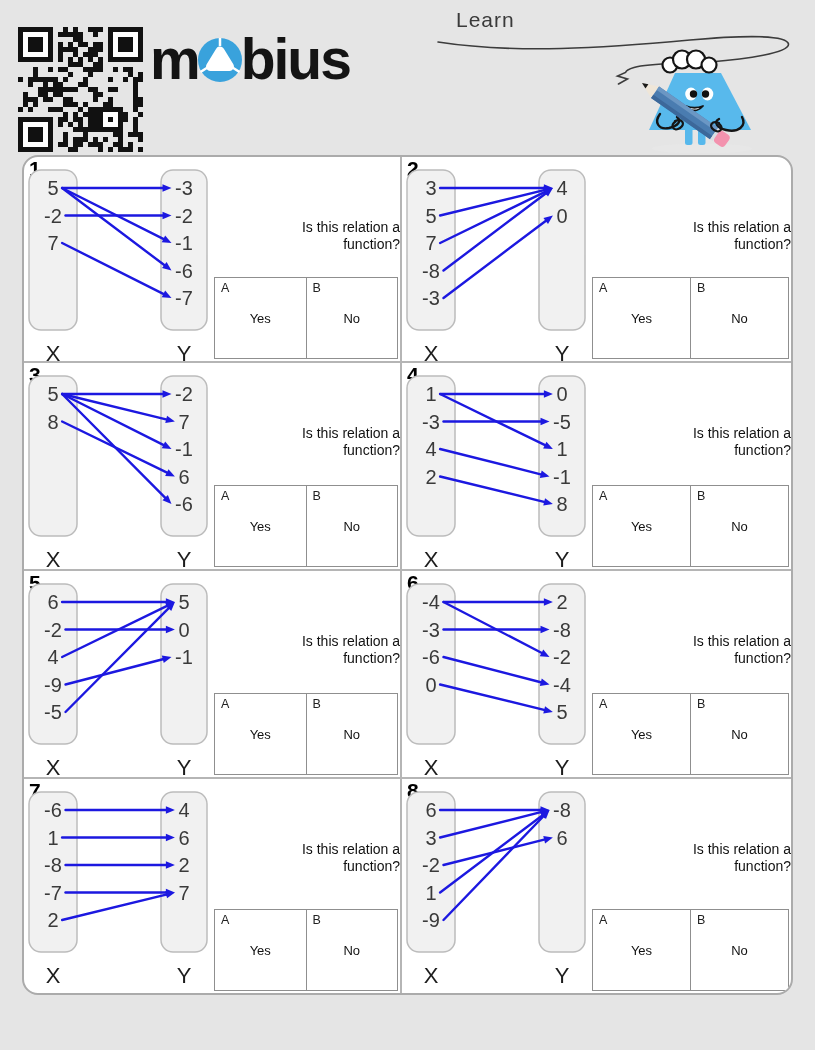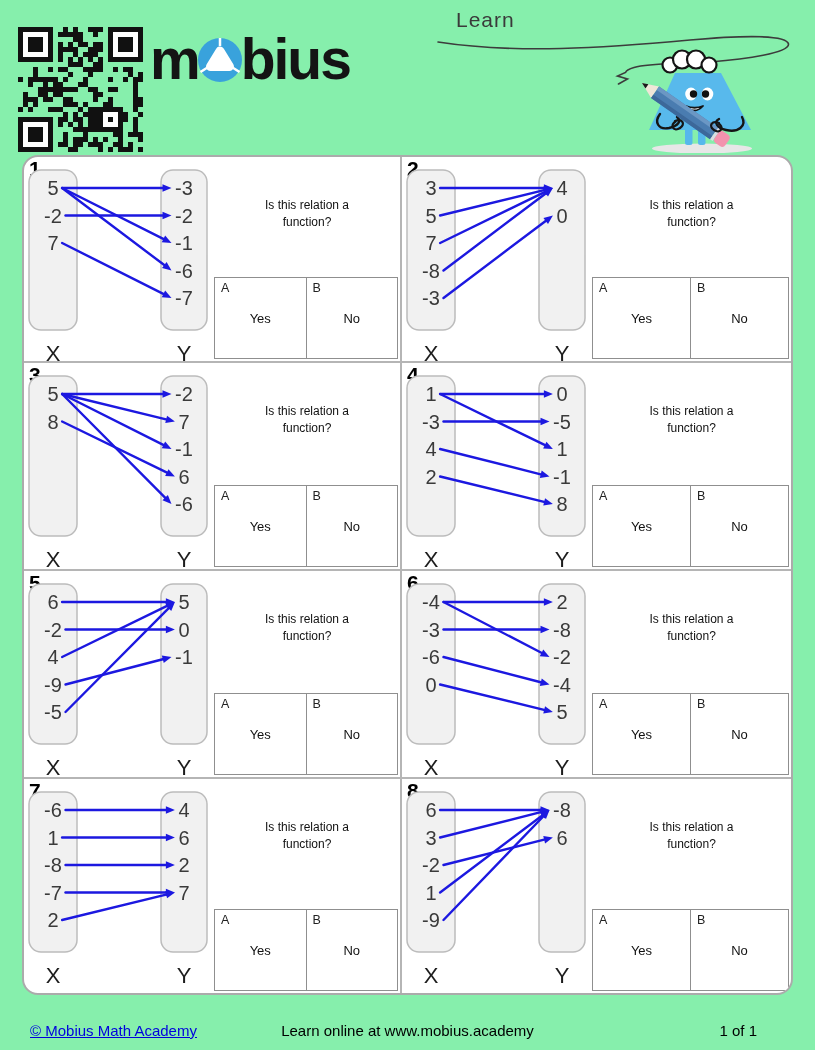--- a/index.html
+++ b/index.html
@@ -1,16 +1,16 @@
 <!DOCTYPE html>
 <html><head>
 <meta charset="utf-8">
 <style>
   html,body{margin:0;padding:0;background:#fff;}
-  .page{position:relative;width:815px;height:1050px;background:#86efac;overflow:hidden;
+  .page{position:relative;width:815px;height:1050px;background:#e5e5e5;overflow:hidden;
         font-family:"Liberation Sans",sans-serif;color:#111;}
   
   .qr{position:absolute;left:18px;top:27px;width:125px;height:125px;}
   .logo{position:absolute;left:150px;top:26px;font-size:57px;font-weight:bold;
         letter-spacing:-2px;color:#141414;white-space:nowrap;}
   .logo svg{vertical-align:-4px;margin:0 -2px;}
   .page-title{position:absolute;left:152px;top:86px;width:500px;font-size:22.5px;
         font-weight:bold;line-height:27px;letter-spacing:-0.2px;color:#000;}
   .name-label{position:absolute;left:456px;top:8px;font-size:21px;color:#3a3a3a;
         letter-spacing:1px;}
@@ -20,21 +20,21 @@
         border:2px solid #ababab;border-radius:16px;display:grid;
         grid-template-columns:378px 1fr;grid-template-rows:206px 208px 208px auto;
         overflow:hidden;background:#fff;}
   .problem-cell{position:relative;}
   .problem-cell:nth-child(odd){border-right:2px solid #b5b5b5;}
   .problem-cell:not(:nth-last-child(-n+2)){border-bottom:2px solid #b5b5b5;}
   .problem-number{position:absolute;left:5px;top:0px;font-size:21px;font-weight:bold;color:#000;}
   .map-svg{position:absolute;left:0;top:0;}
   .map-svg text{font-family:"Liberation Sans",sans-serif;}
   .qa{position:absolute;left:190px;right:0;top:0;bottom:0;}
-  .question{margin-top:40px;text-align:center;font-size:12px;line-height:17px;color:#111;}
+  .question{margin-top:62px;text-align:right;font-size:14px;line-height:17px;color:#111;}
   .answers{position:absolute;left:0;right:2px;bottom:2px;height:80px;display:flex;
         border:1.5px solid #8f8f8f;background:#fff;}
   .choice{flex:1;position:relative;}
   .choice + .choice{border-left:1.5px solid #8f8f8f;}
   .choice-key{position:absolute;top:3px;left:6px;font-size:12.5px;color:#222;}
   .choice-label{position:absolute;top:50%;left:50%;transform:translate(-50%,-50%);
         font-size:13px;color:#111;}
   
   .footer{position:absolute;left:0;top:1022px;width:100%;height:26px;font-size:15px;}
   .footer .copy{position:absolute;left:30px;color:#0000dd;text-decoration:underline;cursor:pointer;}
@@ -640,18 +640,13 @@
             </div>
             <div class="choice">
               <span class="choice-key">B</span>
               <span class="choice-label">No</span>
             </div>
           </div>
         </div>
       </div>
     </main>
 
-  <div class="footer">
-    <a class="copy">© Mobius Math Academy</a>
-    <span class="center">Learn online at www.mobius.academy</span>
-    <span class="pageno">1 of 1</span>
-  </div>
 </div>
 
 </body></html>

